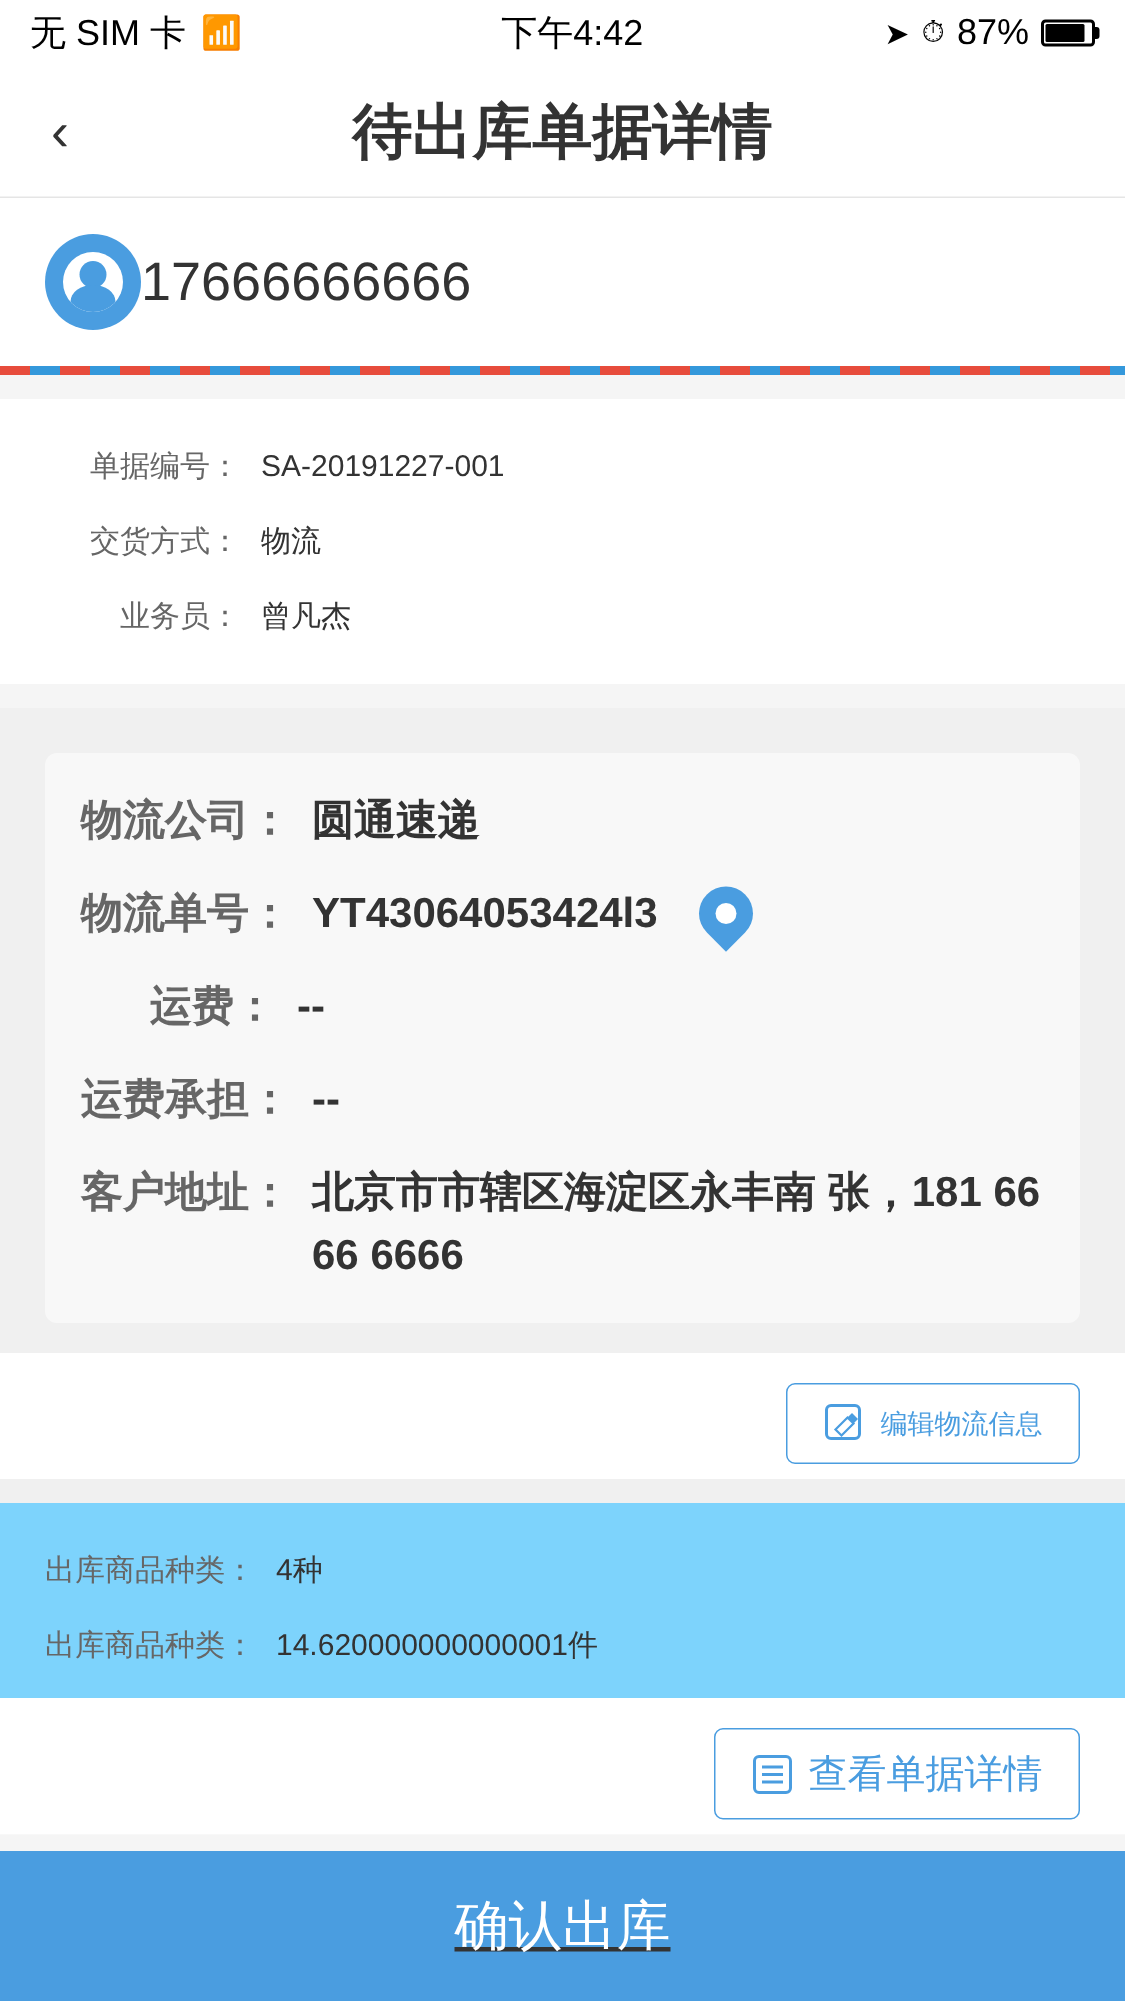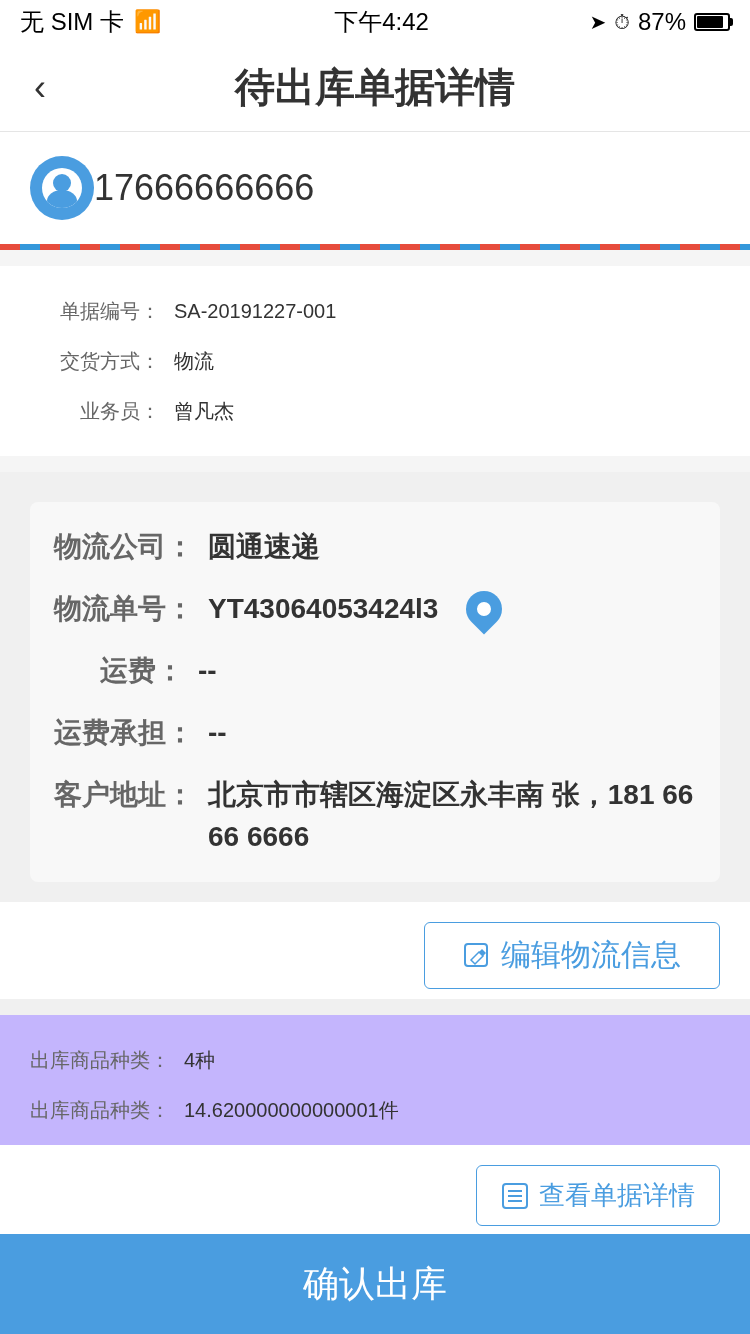--- a/index.html
+++ b/index.html
@@ -235,44 +235,44 @@
     
     .edit-btn-wrap {
       display: flex;
       justify-content: flex-end;
       padding: 20px 30px 10px;
       background: #fff;
     }
     .edit-btn {
       border: 1.5px solid #4a9de0;
       border-radius: 6px;
-      padding: 12px 38px;
+      padding: 12px 24px;
       color: #4a9de0;
-      font-size: 30px;
+      font-size: 18px;
       display: flex;
       align-items: center;
       gap: 10px;
       cursor: pointer;
       background: #fff;
     }
     .edit-btn-icon {
       width: 28px;
       height: 28px;
       flex-shrink: 0;
     }
 
     
     .section-divider {
       height: 16px;
       background: #f0f0f0;
     }
 
     
     .goods-section {
-      background: #c4b5fd;
+      background: #7dd3fc;
       padding: 30px 30px 20px;
     }
     .view-detail-btn-wrap {
       display: flex;
       justify-content: flex-end;
       padding: 20px 30px 10px;
       background: #fff;
     }
     .view-detail-btn {
       border: 1.5px solid #4a9de0;
@@ -299,20 +299,21 @@
       position: fixed;
       bottom: 0;
       left: 0;
       width: 750px;
       height: 100px;
       background: #4a9de0;
       display: flex;
       align-items: center;
       justify-content: center;
       cursor: pointer;
+      text-decoration: underline;
     }
     .confirm-btn-label {
       font-size: 36px;
       color: #fff;
       font-weight: 500;
     }
 
     .main-content {
       padding-bottom: 100px;
     }

